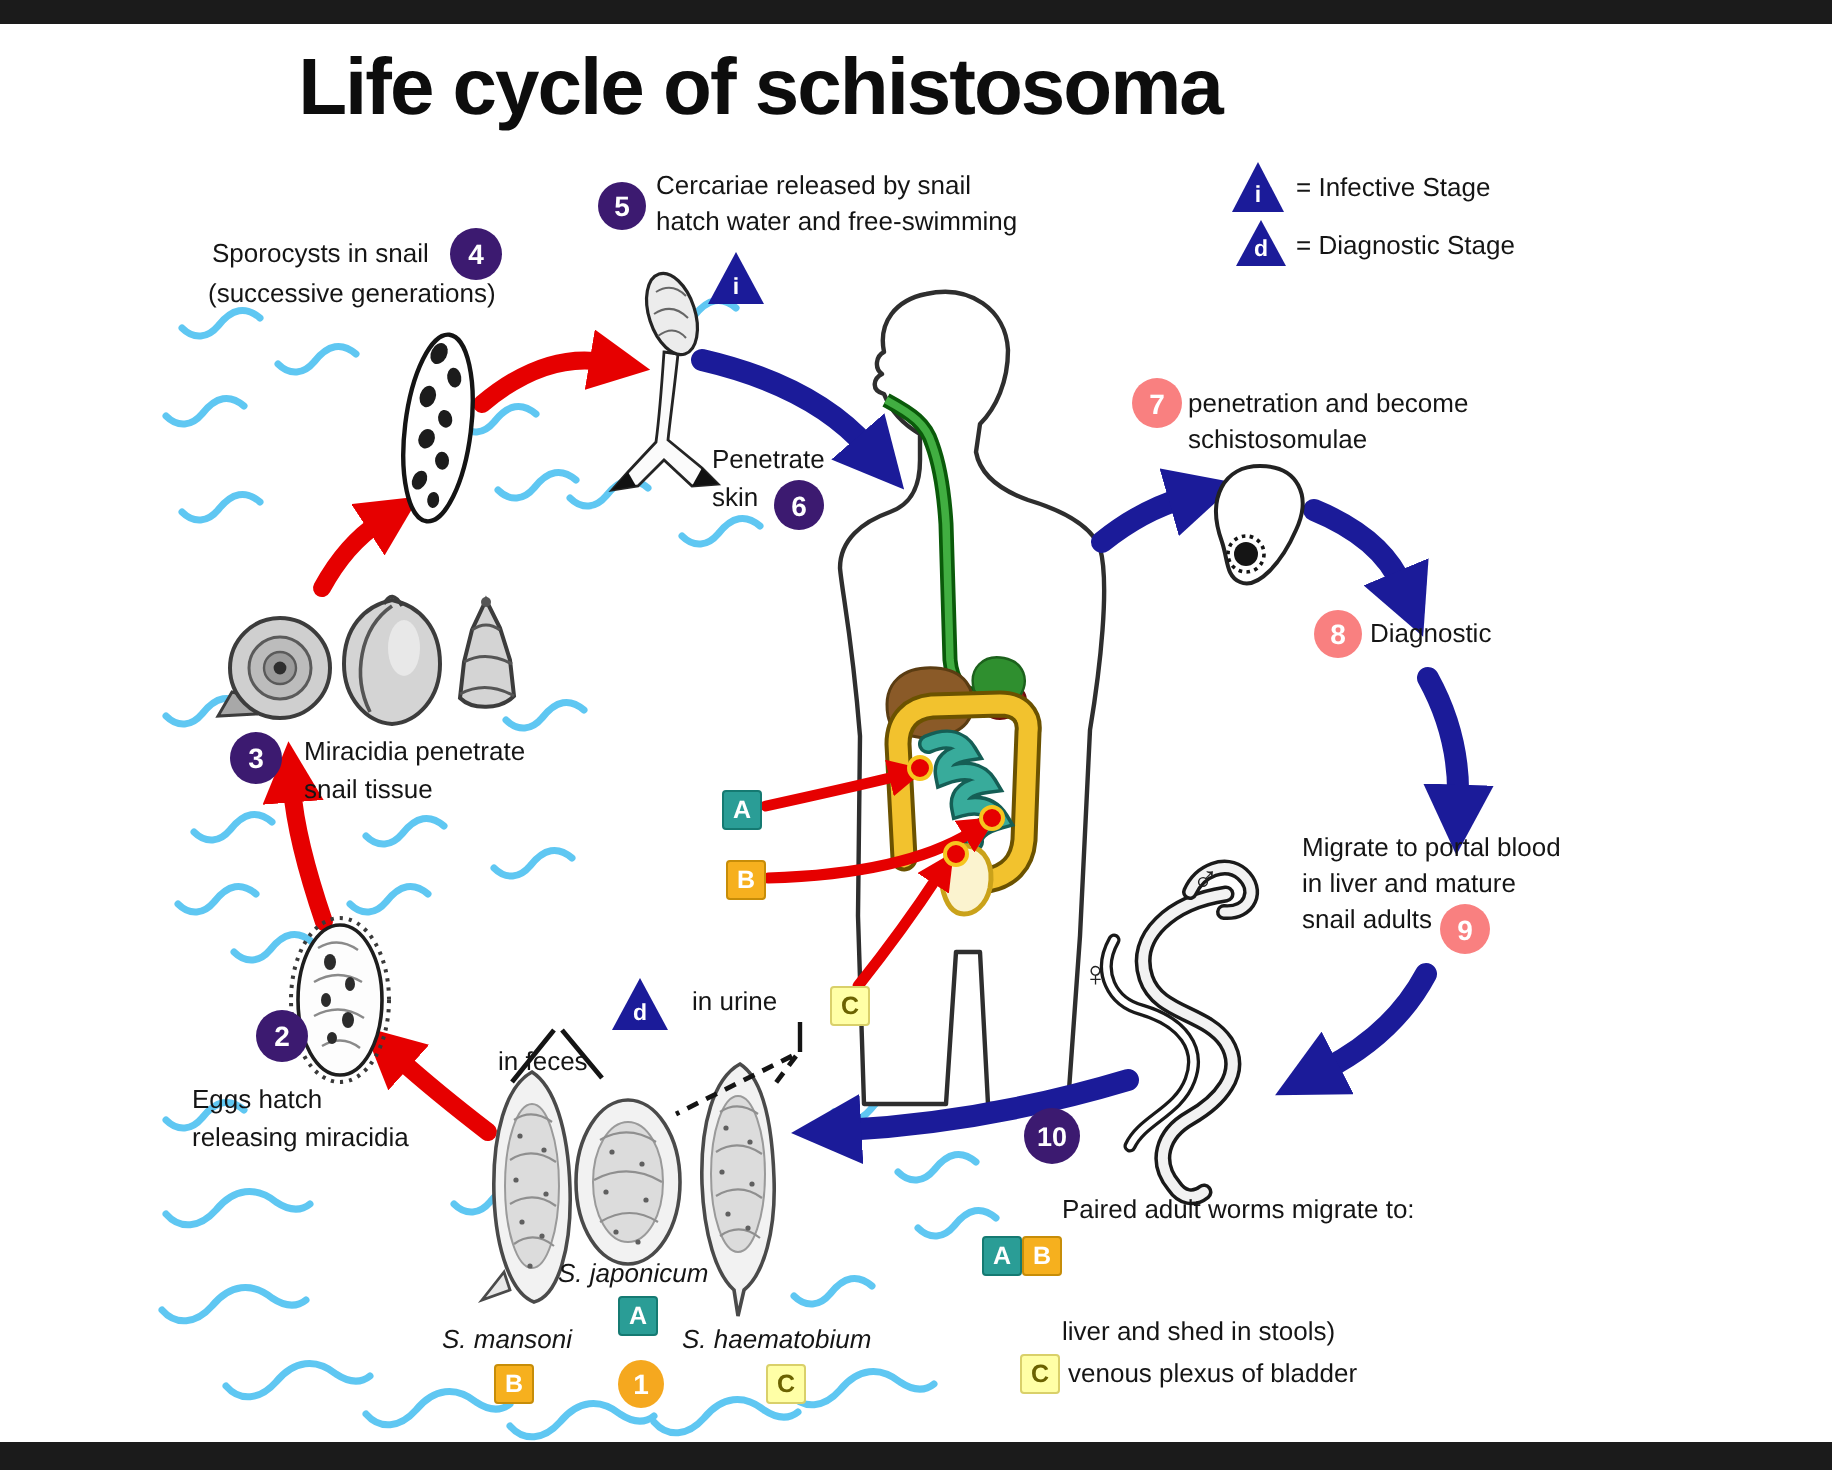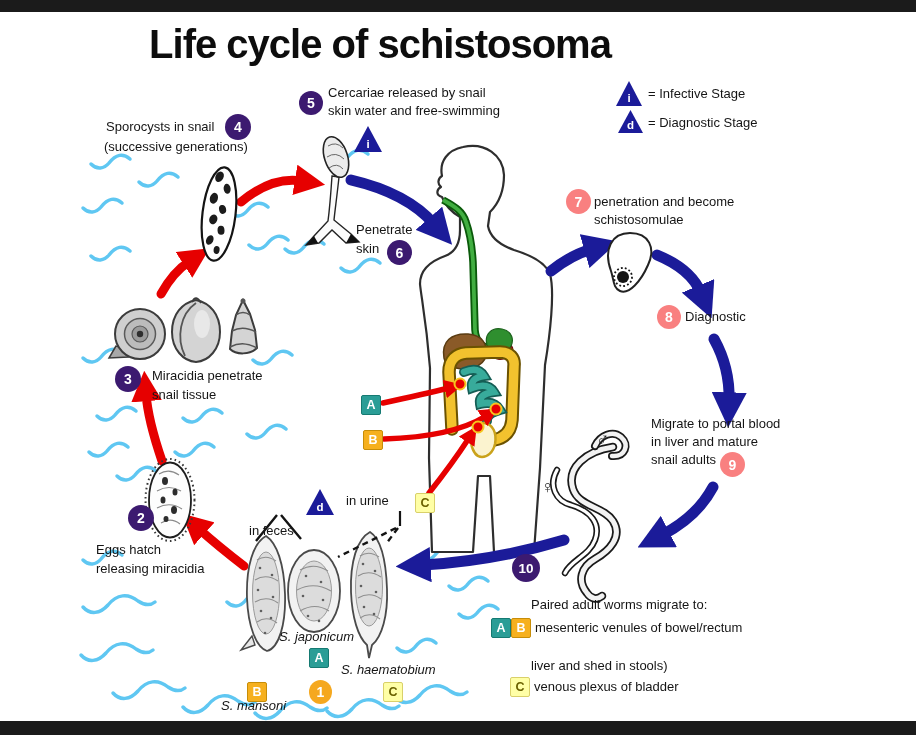--- a/index.html
+++ b/index.html
@@ -240,21 +240,21 @@
       <span>d</span>
     </div>
   <div class="lbl" style="left:648px;top:115px">= Diagnostic Stage</div>
 
   <div class="lbl" style="left:106px;top:119px">Sporocysts in snail</div>
   <div class="num purple" style="left:225px;top:114px;width:26px;height:26px">4</div>
   <div class="lbl" style="left:104px;top:139px">(successive generations)</div>
 
   <div class="num purple" style="left:299px;top:91px;width:24px;height:24px">5</div>
   <div class="lbl" style="left:328px;top:85px">Cercariae released by snail</div>
-  <div class="lbl" style="left:328px;top:103px">skin water and free-swimming</div>
+  <div class="lbl" style="left:328px;top:103px">hatch water and free-swimming</div>
   <div class="tri" style="left:354px;top:126px;width:28px;height:26px">
       <span>i</span>
     </div>
 
   <div class="lbl" style="left:356px;top:222px">Penetrate</div>
   <div class="lbl" style="left:356px;top:241px">skin</div>
   <div class="num purple" style="left:387px;top:240px">6</div>
 
   <div class="num salmon" style="left:566px;top:189px">7</div>
   <div class="lbl" style="left:594px;top:194px">penetration and become</div>
@@ -269,42 +269,41 @@
   <div class="num salmon" style="left:720px;top:452px">9</div>
 
   <div class="num purple" style="left:512px;top:554px;width:28px;height:28px;font-size:13.5px">10</div>
 
   <div class="sym" style="left:596px;top:429px">♂</div>
   <div class="sym" style="left:541px;top:477px">♀</div>
 
   <div class="lbl" style="left:531px;top:597px">Paired adult worms migrate to:</div>
   <div class="tag teal" style="left:491px;top:618px">A</div>
   <div class="tag amber" style="left:511px;top:618px">B</div>
-  <div class="lbl" style="left:535px;top:620px">mesenteric venules of bowel/rectum</div>
   <div class="lbl" style="left:531px;top:658px">liver and shed in stools)</div>
   <div class="tag yellow" style="left:510px;top:677px">C</div>
   <div class="lbl" style="left:534px;top:679px">venous plexus of bladder</div>
 
   <div class="num purple" style="left:115px;top:366px;width:26px;height:26px">3</div>
   <div class="lbl" style="left:152px;top:368px">Miracidia penetrate</div>
   <div class="lbl" style="left:152px;top:387px">snail tissue</div>
 
   <div class="num purple" style="left:128px;top:505px;width:26px;height:26px">2</div>
   <div class="lbl" style="left:96px;top:542px">Eggs hatch</div>
   <div class="lbl" style="left:96px;top:561px">releasing miracidia</div>
 
   <div class="lbl" style="left:249px;top:523px">in feces</div>
   <div class="tri" style="left:306px;top:489px;width:28px;height:26px">
       <span>d</span>
     </div>
   <div class="lbl" style="left:346px;top:493px">in urine</div>
 
   <div class="lbl it" style="left:279px;top:629px">S. japonicum</div>
   <div class="tag teal" style="left:309px;top:648px">A</div>
-  <div class="lbl it" style="left:221px;top:698px">S. mansoni</div>
+  <div class="lbl it" style="left:221px;top:662px">S. mansoni</div>
   <div class="tag amber" style="left:247px;top:682px">B</div>
   <div class="lbl it" style="left:341px;top:662px">S. haematobium</div>
   <div class="tag yellow" style="left:383px;top:682px">C</div>
   <div class="num orange" style="left:309px;top:680px;width:23px;height:24px">1</div>
 
   <div class="tag teal" style="left:361px;top:395px">A</div>
   <div class="tag amber" style="left:363px;top:430px">B</div>
   <div class="tag yellow" style="left:415px;top:493px">C</div>
 </div>
 

